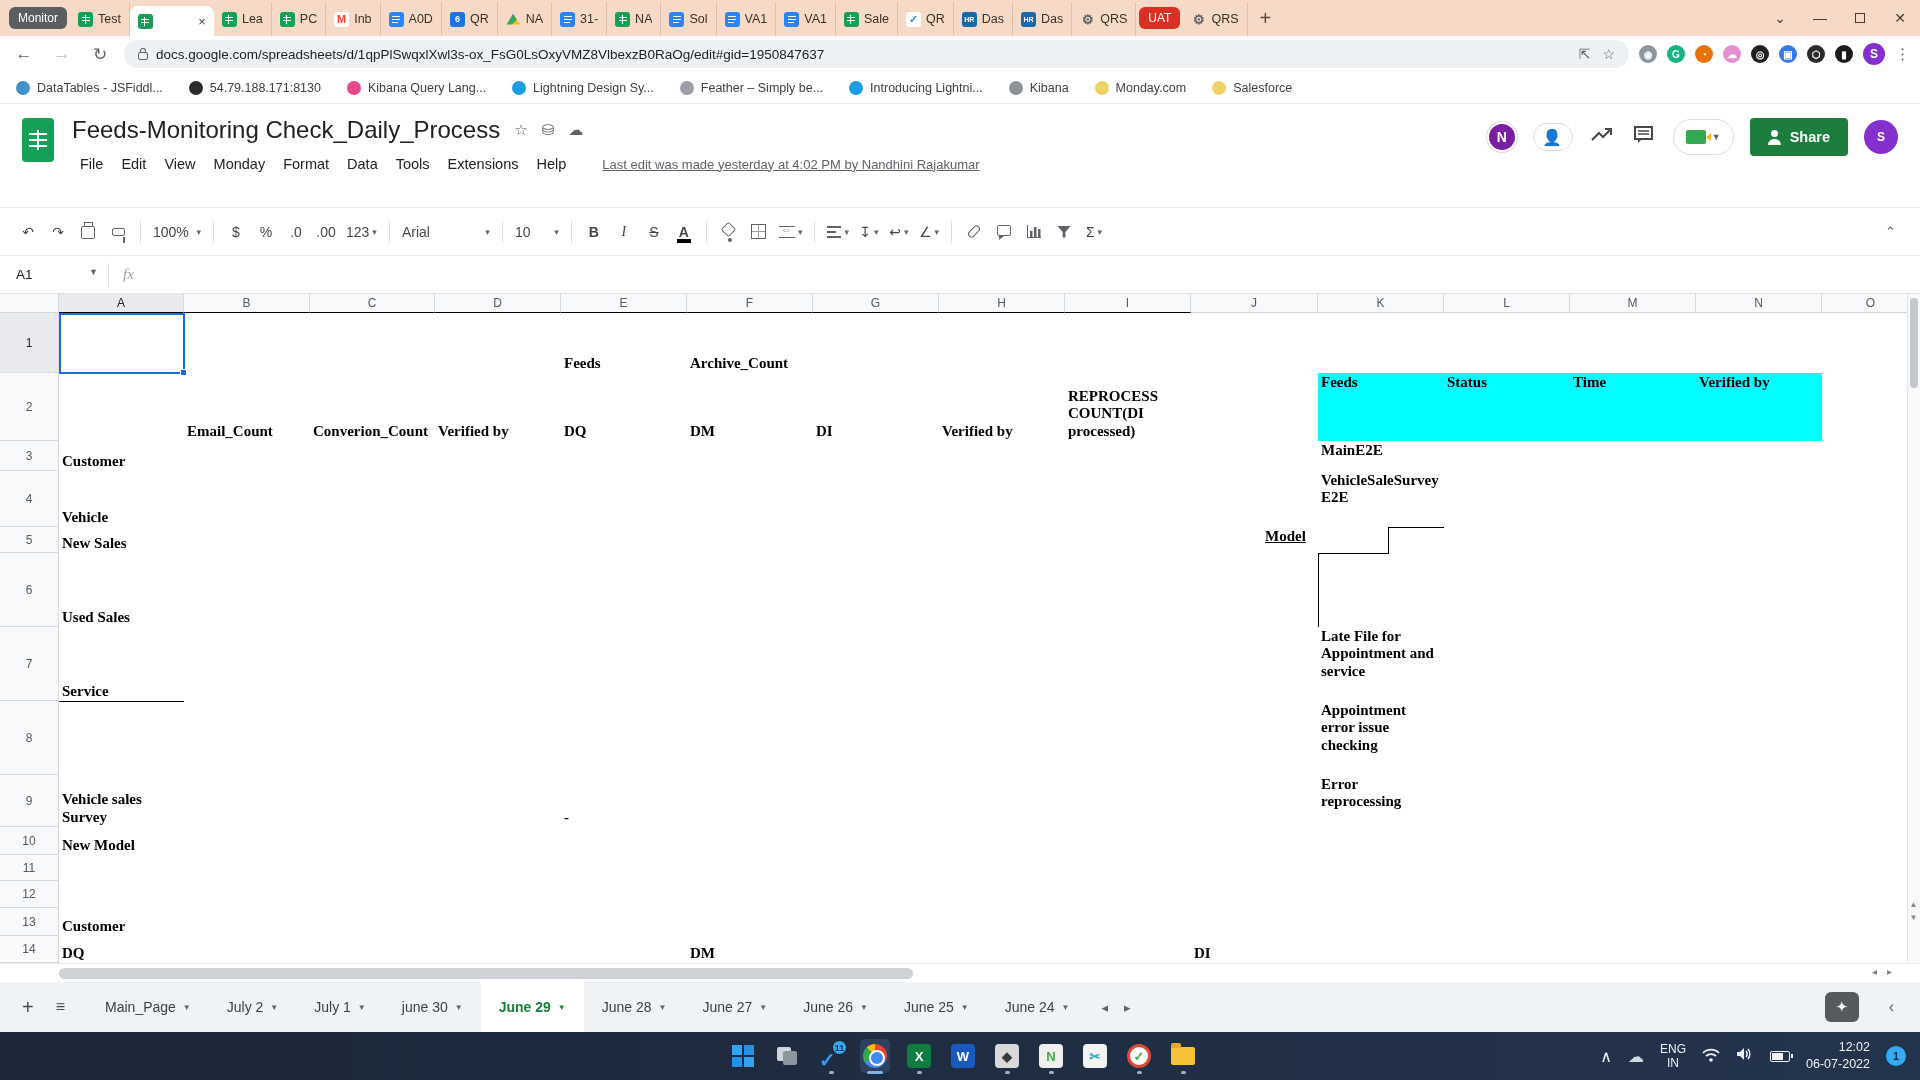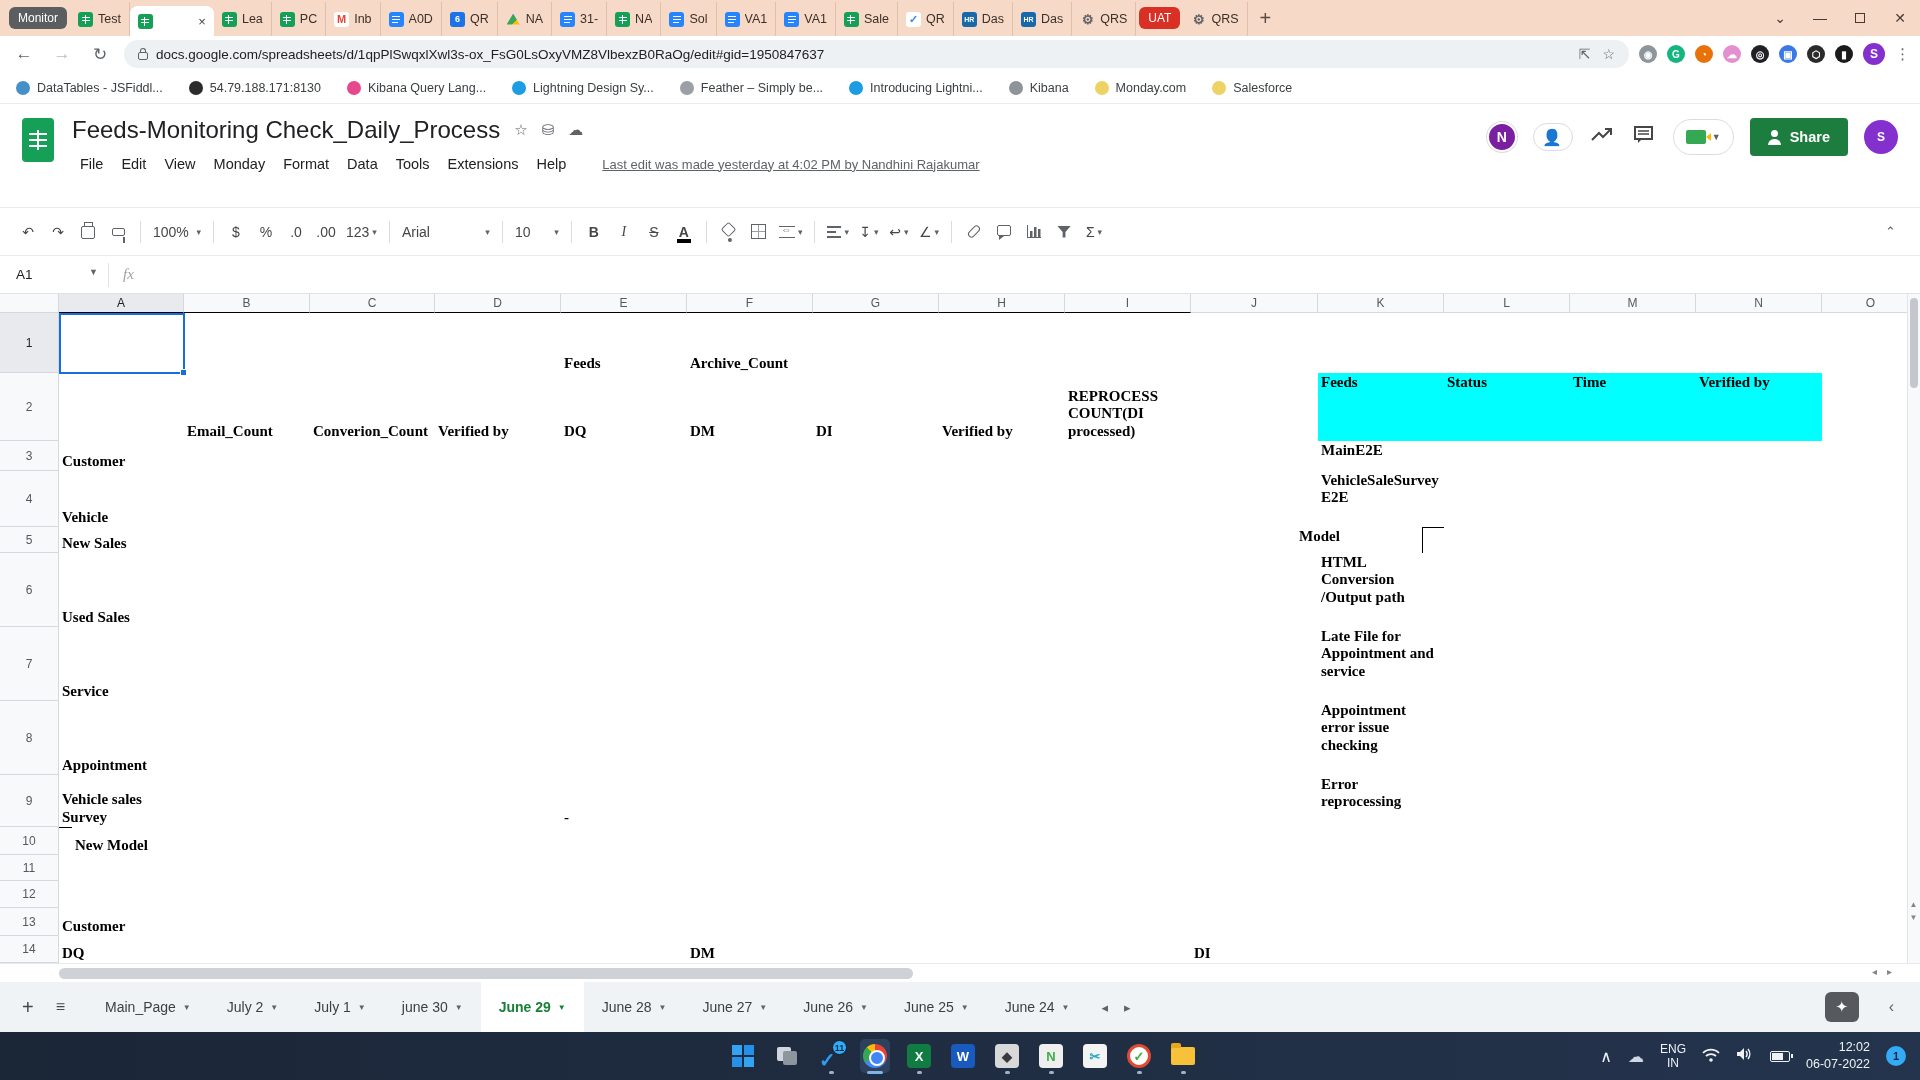--- a/index.html
+++ b/index.html
@@ -664,43 +664,40 @@
       </div>
       <div class="gcell" style="left: 184px; top: 233px; width: 127px; height: 27px; border-right: 1px solid rgb(0, 0, 0); border-bottom: 1px solid rgb(0, 0, 0);"></div>
       <div class="gcell" style="left: 310px; top: 233px; width: 126px; height: 27px; border-right: 1px solid rgb(0, 0, 0); border-bottom: 1px solid rgb(0, 0, 0);"></div>
       <div class="gcell" style="left: 435px; top: 233px; width: 127px; height: 27px; border-right: 1px solid rgb(0, 0, 0); border-bottom: 1px solid rgb(0, 0, 0);"></div>
       <div class="gcell" style="left: 561px; top: 233px; width: 127px; height: 27px; border-right: 1px solid rgb(0, 0, 0); border-bottom: 1px solid rgb(0, 0, 0);"></div>
       <div class="gcell" style="left: 687px; top: 233px; width: 127px; height: 27px; border-right: 1px solid rgb(0, 0, 0); border-bottom: 1px solid rgb(0, 0, 0);"></div>
       <div class="gcell" style="left: 813px; top: 233px; width: 127px; height: 27px; border-right: 1px solid rgb(0, 0, 0); border-bottom: 1px solid rgb(0, 0, 0);"></div>
       <div class="gcell" style="left: 939px; top: 233px; width: 127px; height: 27px; border-right: 1px solid rgb(0, 0, 0); border-bottom: 1px solid rgb(0, 0, 0);"></div>
       <div class="gcell" style="left: 1065px; top: 233px; width: 127px; height: 27px; border-right: 1px solid rgb(0, 0, 0); border-bottom: 1px solid rgb(0, 0, 0);"></div>
       <div class="gcell" style="left: 1191px; top: 233px; width: 128px; height: 27px; border-right: 1px solid rgb(0, 0, 0);"></div>
-      <div class="gcell vtop" style="left: 1296px; top: 233px; width: 127px; height: 27px; border-right: 1px solid rgb(0, 0, 0); border-bottom: 1px solid rgb(0, 0, 0);">
+      <div class="gcell vtop" style="left: 1262px; top: 233px; width: 127px; height: 27px; border-right: 1px solid rgb(0, 0, 0); border-bottom: 1px solid rgb(0, 0, 0); text-decoration: underline;">
         <span>Model</span>
       </div>
       <div class="gcell" style="left: 1444px; top: 233px; width: 127px; height: 27px; border-right: 1px solid rgb(0, 0, 0); border-bottom: 1px solid rgb(0, 0, 0);"></div>
       <div class="gcell" style="left: 1570px; top: 233px; width: 127px; height: 27px; border-right: 1px solid rgb(0, 0, 0); border-bottom: 1px solid rgb(0, 0, 0);"></div>
       <div class="gcell" style="left: 1696px; top: 233px; width: 127px; height: 27px; border-right: 1px solid rgb(0, 0, 0); border-bottom: 1px solid rgb(0, 0, 0);"></div>
       <div class="gcell" style="left: 1822px; top: 233px; width: 99px; height: 27px;"></div>
       <div class="ghead" style="left: 0px; top: 259px; width: 59px; height: 74px;">6</div>
       <div class="gcell" style="left: 59px; top: 259px; width: 126px; height: 75px; border-right: 1px solid rgb(0, 0, 0); border-bottom: 1px solid rgb(0, 0, 0);">
         <span>Used Sales</span>
       </div>
       <div class="gcell" style="left: 184px; top: 259px; width: 127px; height: 75px; border-right: 1px solid rgb(0, 0, 0); border-bottom: 1px solid rgb(0, 0, 0);"></div>
       <div class="gcell" style="left: 310px; top: 259px; width: 126px; height: 75px; border-right: 1px solid rgb(0, 0, 0); border-bottom: 1px solid rgb(0, 0, 0);"></div>
       <div class="gcell" style="left: 435px; top: 259px; width: 127px; height: 75px; border-right: 1px solid rgb(0, 0, 0); border-bottom: 1px solid rgb(0, 0, 0);"></div>
       <div class="gcell" style="left: 561px; top: 259px; width: 127px; height: 75px; border-right: 1px solid rgb(0, 0, 0); border-bottom: 1px solid rgb(0, 0, 0);"></div>
       <div class="gcell" style="left: 687px; top: 259px; width: 127px; height: 75px; border-right: 1px solid rgb(0, 0, 0); border-bottom: 1px solid rgb(0, 0, 0);"></div>
       <div class="gcell" style="left: 813px; top: 259px; width: 127px; height: 75px; border-right: 1px solid rgb(0, 0, 0); border-bottom: 1px solid rgb(0, 0, 0);"></div>
       <div class="gcell" style="left: 939px; top: 259px; width: 127px; height: 75px; border-right: 1px solid rgb(0, 0, 0); border-bottom: 1px solid rgb(0, 0, 0);"></div>
       <div class="gcell" style="left: 1065px; top: 259px; width: 127px; height: 75px; border-right: 1px solid rgb(0, 0, 0); border-bottom: 1px solid rgb(0, 0, 0);"></div>
       <div class="gcell" style="left: 1191px; top: 259px; width: 128px; height: 75px; border-right: 1px solid rgb(0, 0, 0);"></div>
-      <div class="gcell vtop" style="left: 1318px; top: 259px; width: 127px; height: 75px; border-right: 1px solid rgb(0, 0, 0); border-bottom: 1px solid rgb(0, 0, 0);">
-        <span>HTML Conversion /Output path</span>
-      </div>
       <div class="gcell" style="left: 1444px; top: 259px; width: 127px; height: 75px; border-right: 1px solid rgb(0, 0, 0); border-bottom: 1px solid rgb(0, 0, 0);"></div>
       <div class="gcell" style="left: 1570px; top: 259px; width: 127px; height: 75px; border-right: 1px solid rgb(0, 0, 0); border-bottom: 1px solid rgb(0, 0, 0);"></div>
       <div class="gcell" style="left: 1696px; top: 259px; width: 127px; height: 75px; border-right: 1px solid rgb(0, 0, 0); border-bottom: 1px solid rgb(0, 0, 0);"></div>
       <div class="gcell" style="left: 1822px; top: 259px; width: 99px; height: 75px;"></div>
       <div class="ghead" style="left: 0px; top: 333px; width: 59px; height: 74px;">7</div>
       <div class="gcell" style="left: 59px; top: 333px; width: 126px; height: 75px; border-right: 1px solid rgb(0, 0, 0); border-bottom: 1px solid rgb(0, 0, 0);">
         <span>Service</span>
       </div>
       <div class="gcell" style="left: 184px; top: 333px; width: 127px; height: 75px; border-right: 1px solid rgb(0, 0, 0); border-bottom: 1px solid rgb(0, 0, 0);"></div>
       <div class="gcell" style="left: 310px; top: 333px; width: 126px; height: 75px; border-right: 1px solid rgb(0, 0, 0); border-bottom: 1px solid rgb(0, 0, 0);"></div>
@@ -712,23 +709,20 @@
       <div class="gcell" style="left: 1065px; top: 333px; width: 127px; height: 75px; border-right: 1px solid rgb(0, 0, 0); border-bottom: 1px solid rgb(0, 0, 0);"></div>
       <div class="gcell" style="left: 1191px; top: 333px; width: 128px; height: 75px; border-right: 1px solid rgb(0, 0, 0);"></div>
       <div class="gcell vtop" style="left: 1318px; top: 333px; width: 127px; height: 75px; border-right: 1px solid rgb(0, 0, 0); border-bottom: 1px solid rgb(0, 0, 0);">
         <span>Late File for Appointment and service</span>
       </div>
       <div class="gcell" style="left: 1444px; top: 333px; width: 127px; height: 75px; border-right: 1px solid rgb(0, 0, 0); border-bottom: 1px solid rgb(0, 0, 0);"></div>
       <div class="gcell" style="left: 1570px; top: 333px; width: 127px; height: 75px; border-right: 1px solid rgb(0, 0, 0); border-bottom: 1px solid rgb(0, 0, 0);"></div>
       <div class="gcell" style="left: 1696px; top: 333px; width: 127px; height: 75px; border-right: 1px solid rgb(0, 0, 0); border-bottom: 1px solid rgb(0, 0, 0);"></div>
       <div class="gcell" style="left: 1822px; top: 333px; width: 99px; height: 75px;"></div>
       <div class="ghead" style="left: 0px; top: 407px; width: 59px; height: 74px;">8</div>
-      <div class="gcell" style="left: 59px; top: 407px; width: 126px; height: 75px; border-right: 1px solid rgb(0, 0, 0); border-bottom: 1px solid rgb(0, 0, 0);">
-        <span>Appointment</span>
-      </div>
       <div class="gcell" style="left: 184px; top: 407px; width: 127px; height: 75px; border-right: 1px solid rgb(0, 0, 0); border-bottom: 1px solid rgb(0, 0, 0);"></div>
       <div class="gcell" style="left: 310px; top: 407px; width: 126px; height: 75px; border-right: 1px solid rgb(0, 0, 0); border-bottom: 1px solid rgb(0, 0, 0);"></div>
       <div class="gcell" style="left: 435px; top: 407px; width: 127px; height: 75px; border-right: 1px solid rgb(0, 0, 0); border-bottom: 1px solid rgb(0, 0, 0);"></div>
       <div class="gcell" style="left: 561px; top: 407px; width: 127px; height: 75px; border-right: 1px solid rgb(0, 0, 0); border-bottom: 1px solid rgb(0, 0, 0);"></div>
       <div class="gcell" style="left: 687px; top: 407px; width: 127px; height: 75px; border-right: 1px solid rgb(0, 0, 0); border-bottom: 1px solid rgb(0, 0, 0);"></div>
       <div class="gcell" style="left: 813px; top: 407px; width: 127px; height: 75px; border-right: 1px solid rgb(0, 0, 0); border-bottom: 1px solid rgb(0, 0, 0);"></div>
       <div class="gcell" style="left: 939px; top: 407px; width: 127px; height: 75px; border-right: 1px solid rgb(0, 0, 0); border-bottom: 1px solid rgb(0, 0, 0);"></div>
       <div class="gcell" style="left: 1065px; top: 407px; width: 127px; height: 75px; border-right: 1px solid rgb(0, 0, 0); border-bottom: 1px solid rgb(0, 0, 0);"></div>
       <div class="gcell" style="left: 1191px; top: 407px; width: 128px; height: 75px; border-right: 1px solid rgb(0, 0, 0);"></div>
       <div class="gcell vtop" style="left: 1318px; top: 407px; width: 127px; height: 75px; border-right: 1px solid rgb(0, 0, 0); border-bottom: 1px solid rgb(0, 0, 0);">
@@ -754,21 +748,21 @@
       <div class="gcell" style="left: 1065px; top: 481px; width: 127px; height: 53px; border-right: 1px solid rgb(0, 0, 0); border-bottom: 1px solid rgb(0, 0, 0);"></div>
       <div class="gcell" style="left: 1191px; top: 481px; width: 128px; height: 53px; border-right: 1px solid rgb(0, 0, 0);"></div>
       <div class="gcell vtop" style="left: 1318px; top: 481px; width: 127px; height: 53px; border-right: 1px solid rgb(0, 0, 0); border-bottom: 1px solid rgb(0, 0, 0);">
         <span>Error reprocessing</span>
       </div>
       <div class="gcell" style="left: 1444px; top: 481px; width: 127px; height: 53px; border-right: 1px solid rgb(0, 0, 0); border-bottom: 1px solid rgb(0, 0, 0);"></div>
       <div class="gcell" style="left: 1570px; top: 481px; width: 127px; height: 53px; border-right: 1px solid rgb(0, 0, 0); border-bottom: 1px solid rgb(0, 0, 0);"></div>
       <div class="gcell" style="left: 1696px; top: 481px; width: 127px; height: 53px; border-right: 1px solid rgb(0, 0, 0); border-bottom: 1px solid rgb(0, 0, 0);"></div>
       <div class="gcell" style="left: 1822px; top: 481px; width: 99px; height: 53px;"></div>
       <div class="ghead" style="left: 0px; top: 533px; width: 59px; height: 28px;">10</div>
-      <div class="gcell" style="left: 72px; top: 533px; width: 126px; height: 29px; border-right: 1px solid rgb(0, 0, 0); border-bottom: 1px solid rgb(0, 0, 0);">
+      <div class="gcell" style="left: 59px; top: 533px; width: 126px; height: 29px; border-right: 1px solid rgb(0, 0, 0); border-bottom: 1px solid rgb(0, 0, 0);">
         <span>New Model</span>
       </div>
       <div class="gcell" style="left: 184px; top: 533px; width: 127px; height: 29px; border-right: 1px solid rgb(0, 0, 0); border-bottom: 1px solid rgb(0, 0, 0);"></div>
       <div class="gcell" style="left: 310px; top: 533px; width: 126px; height: 29px; border-right: 1px solid rgb(0, 0, 0); border-bottom: 1px solid rgb(0, 0, 0);"></div>
       <div class="gcell" style="left: 435px; top: 533px; width: 127px; height: 29px; border-right: 1px solid rgb(0, 0, 0); border-bottom: 1px solid rgb(0, 0, 0);"></div>
       <div class="gcell" style="left: 561px; top: 533px; width: 127px; height: 29px; border-right: 1px solid rgb(0, 0, 0); border-bottom: 1px solid rgb(0, 0, 0);"></div>
       <div class="gcell" style="left: 687px; top: 533px; width: 127px; height: 29px; border-right: 1px solid rgb(0, 0, 0); border-bottom: 1px solid rgb(0, 0, 0);"></div>
       <div class="gcell" style="left: 813px; top: 533px; width: 127px; height: 29px; border-right: 1px solid rgb(0, 0, 0); border-bottom: 1px solid rgb(0, 0, 0);"></div>
       <div class="gcell" style="left: 939px; top: 533px; width: 127px; height: 29px; border-right: 1px solid rgb(0, 0, 0); border-bottom: 1px solid rgb(0, 0, 0);"></div>
       <div class="gcell" style="left: 1065px; top: 533px; width: 127px; height: 29px; border-right: 1px solid rgb(0, 0, 0); border-bottom: 1px solid rgb(0, 0, 0);"></div>

